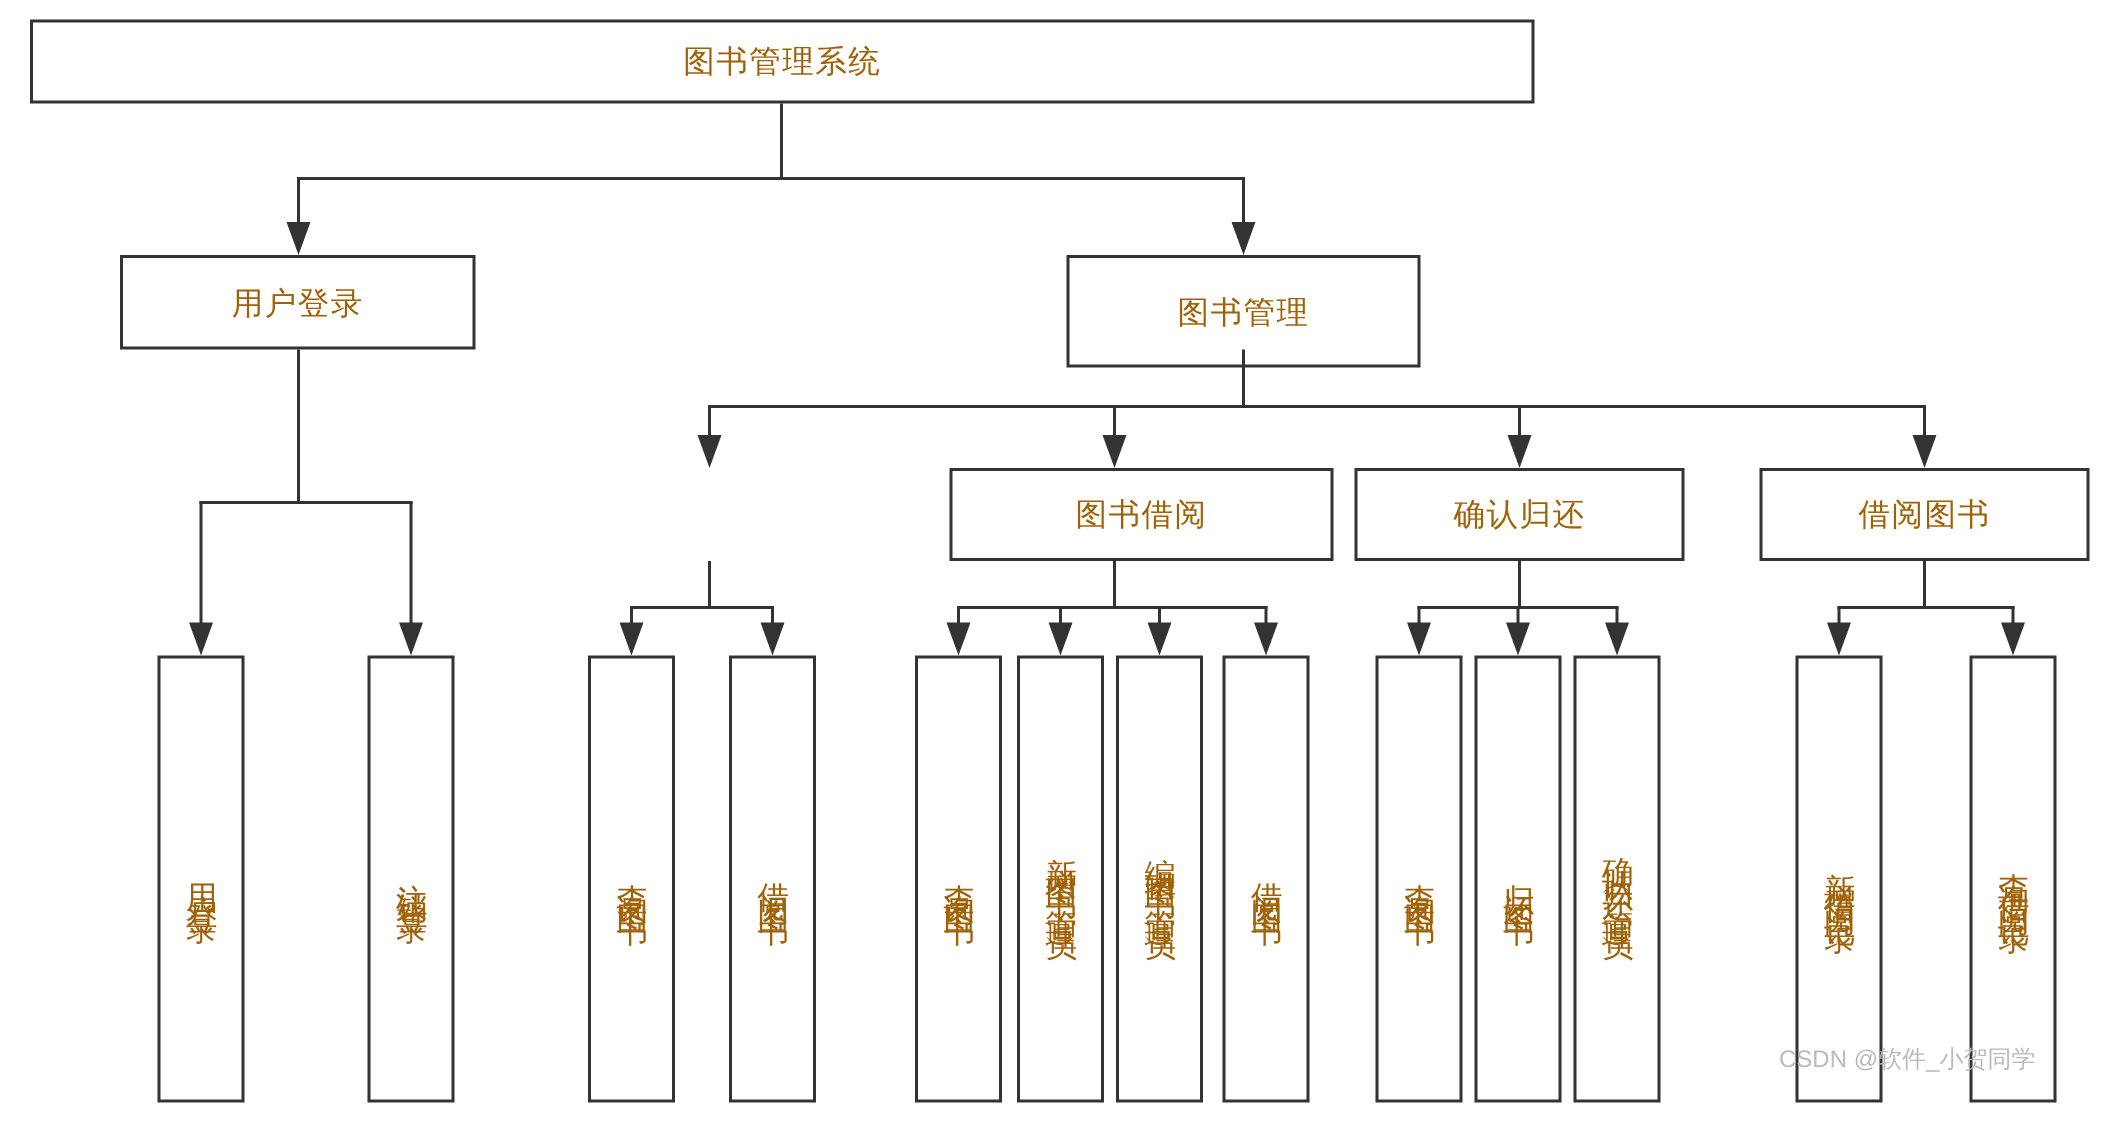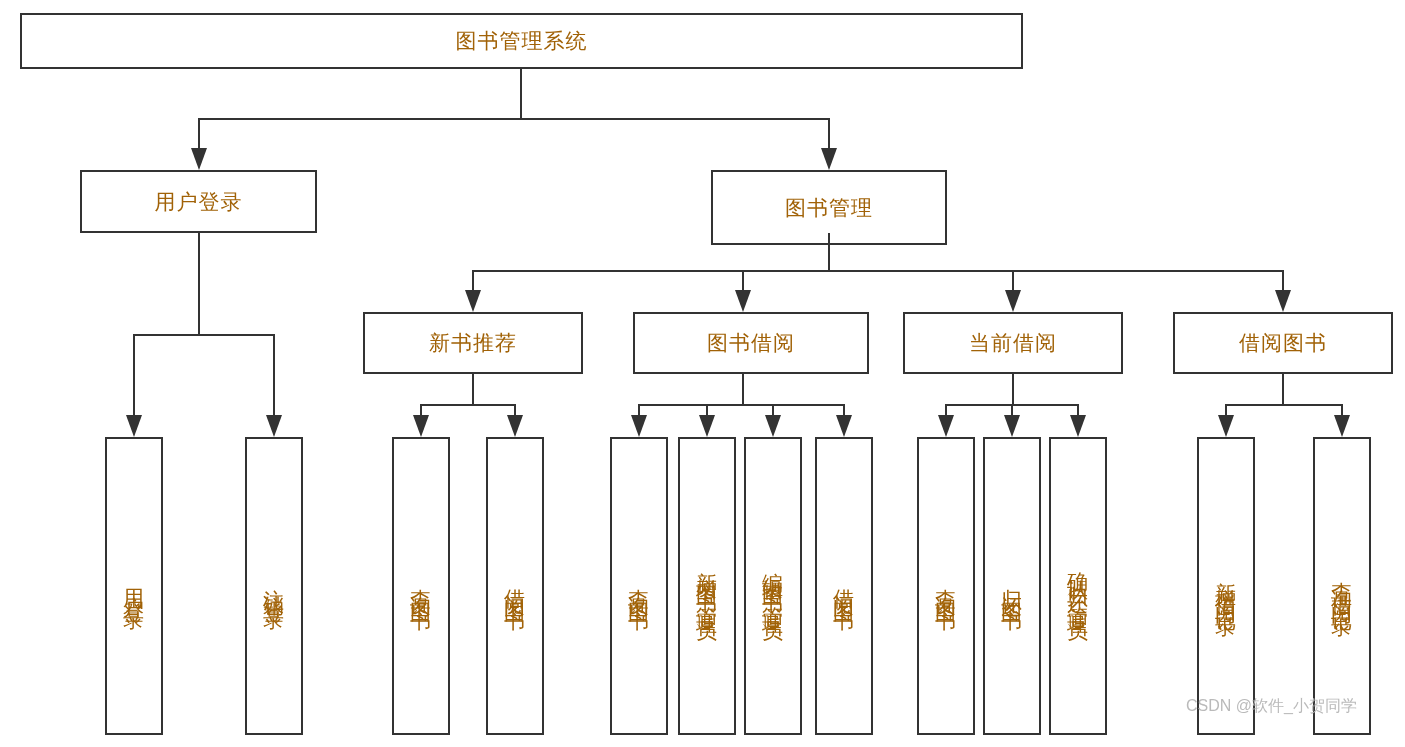--- a/index.html
+++ b/index.html
@@ -56,23 +56,22 @@
   <div class="hl" style="left:472px;top:270px;width:812px"></div>
   <div class="vl" style="left:472px;top:270px;height:22px"></div>
   <div class="tri" style="left:465px;top:290px"></div>
   <div class="vl" style="left:742px;top:270px;height:22px"></div>
   <div class="tri" style="left:735px;top:290px"></div>
   <div class="vl" style="left:1012px;top:270px;height:22px"></div>
   <div class="tri" style="left:1005px;top:290px"></div>
   <div class="vl" style="left:1282px;top:270px;height:22px"></div>
   <div class="tri" style="left:1275px;top:290px"></div>
 
-  <div class="box h" style="left:363px;top:312px;width:220px;height:62px">新书推荐</div>
-  <div class="box h" style="left:633px;top:312px;width:236px;height:62px">图书借阅</div>
-  <div class="box h" style="left:903px;top:312px;width:220px;height:62px">当前借阅</div>
+  <div class="box h" style="left:633px;top:312px;width:256px;height:62px">图书借阅</div>
+  <div class="box h" style="left:903px;top:312px;width:220px;height:62px">确认归还</div>
   <div class="box h" style="left:1173px;top:312px;width:220px;height:62px">借阅图书</div>
 
   <div class="vl" style="left:472px;top:374px;height:32px"></div>
   <div class="vl" style="left:742px;top:374px;height:32px"></div>
   <div class="vl" style="left:1012px;top:374px;height:32px"></div>
   <div class="vl" style="left:1282px;top:374px;height:32px"></div>
 
   <div class="hl" style="left:420px;top:404px;width:96px"></div>
   <div class="hl" style="left:638px;top:404px;width:207px"></div>
   <div class="hl" style="left:945px;top:404px;width:134px"></div>

